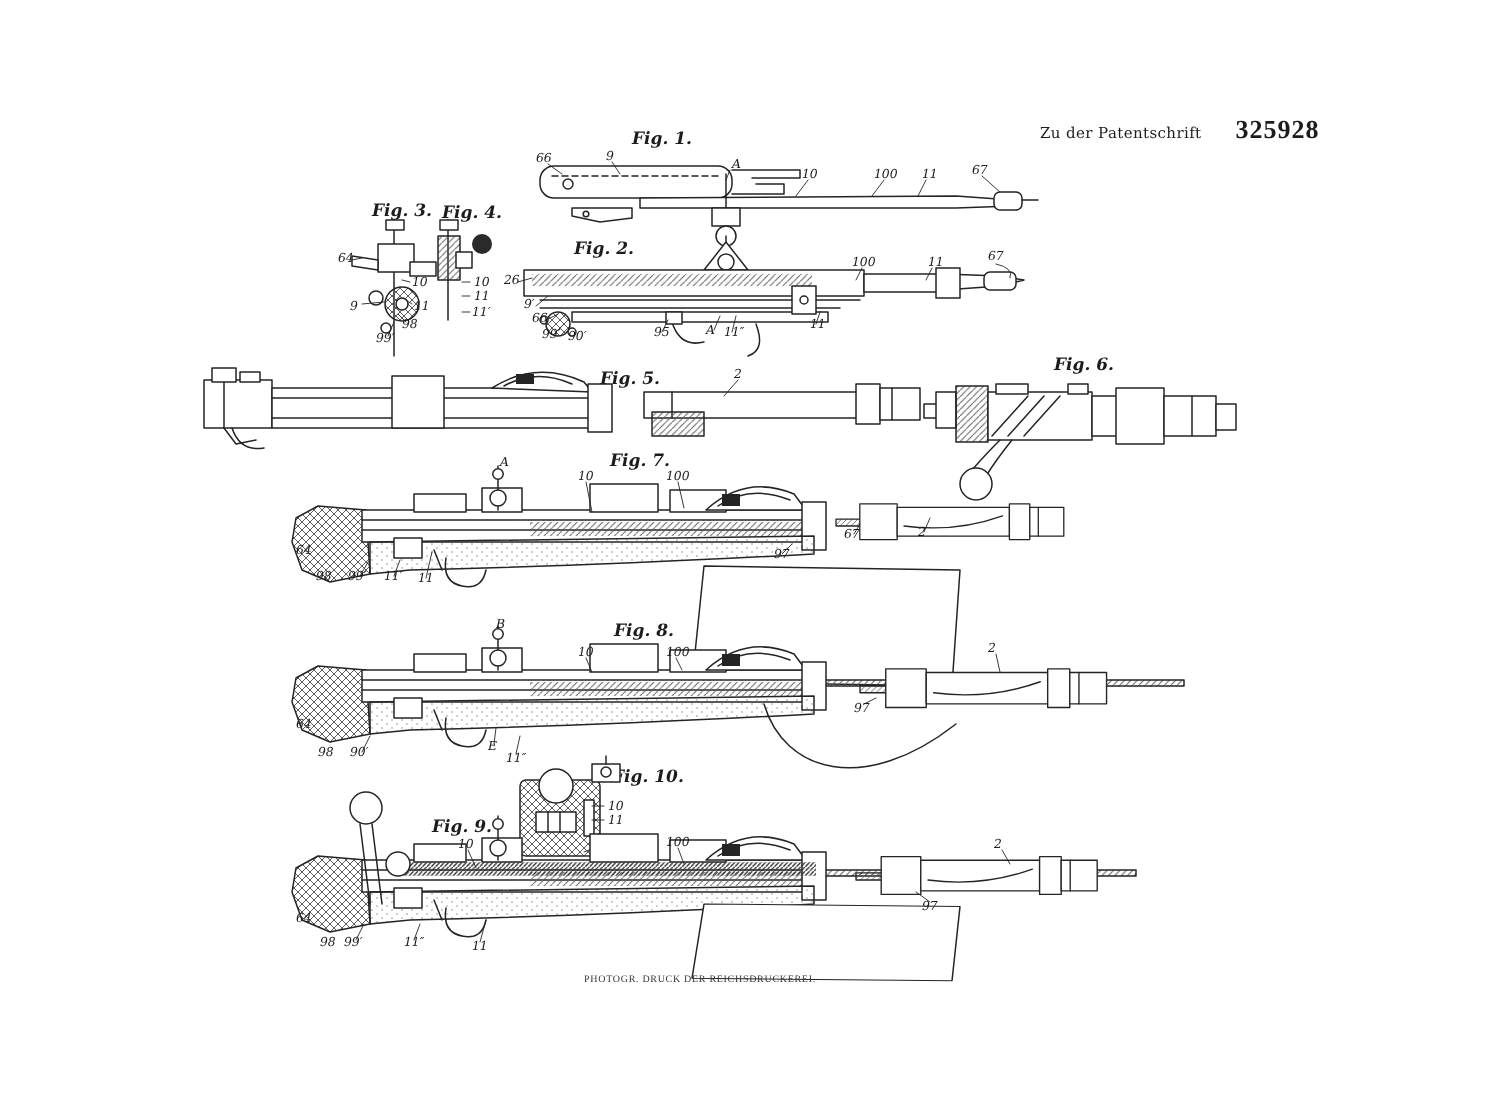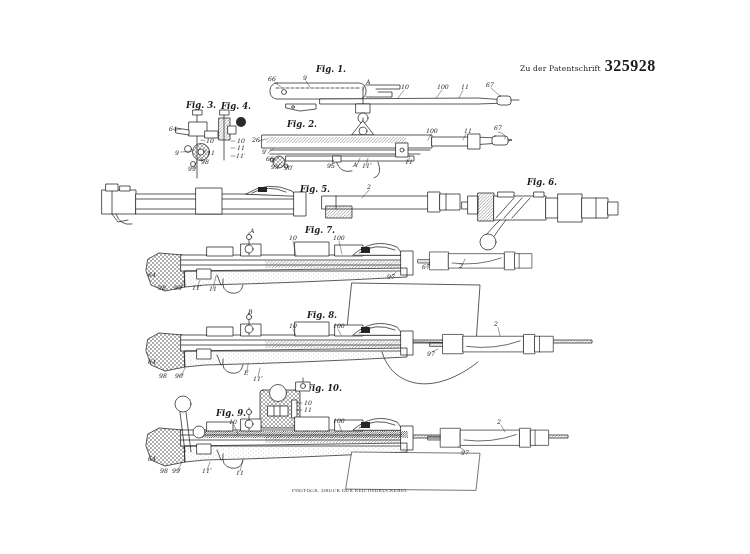--- a/index.html
+++ b/index.html
@@ -1,20 +1,20 @@
 <!DOCTYPE html>
 <html><head>
 <meta charset="utf-8">
 <style>
   html,body{margin:0;padding:0;background:#e8e8e8;}
   .page{position:relative;width:750px;height:554px;background:#ffffff;overflow:hidden;
         font-family:"DejaVu Serif",serif;color:#1c1c1c;}
-  .hdr{position:absolute;left:520px;top:57px;display:flex;align-items:baseline;gap:4px;}
+  .hdr{position:absolute;left:520px;top:57px;display:flex;align-items:baseline;gap:17px;}
   .hdr .pfx{font-size:7.5px;letter-spacing:.2px;}
-  .hdr .num{font-size:16px;font-weight:bold;font-family:"Liberation Serif","DejaVu Serif",serif;letter-spacing:.5px;}
+  .hdr .num{font-size:13px;font-weight:bold;font-family:"Liberation Serif","DejaVu Serif",serif;letter-spacing:.5px;}
   .ftr{position:absolute;left:270px;top:488px;width:160px;text-align:center;
        font-size:5px;letter-spacing:.35px;color:#3a3a3a;font-family:"Liberation Serif",serif;}
   #art{position:absolute;left:0;top:0;}
   #art text{stroke:none;}
   #art .fl{font:italic 700 8.5px "DejaVu Serif",serif;fill:#1c1c1c;}
   #art .pl{font:italic 6.2px "DejaVu Serif",serif;fill:#1c1c1c;}
 </style>
 </head>
 <body>
 

